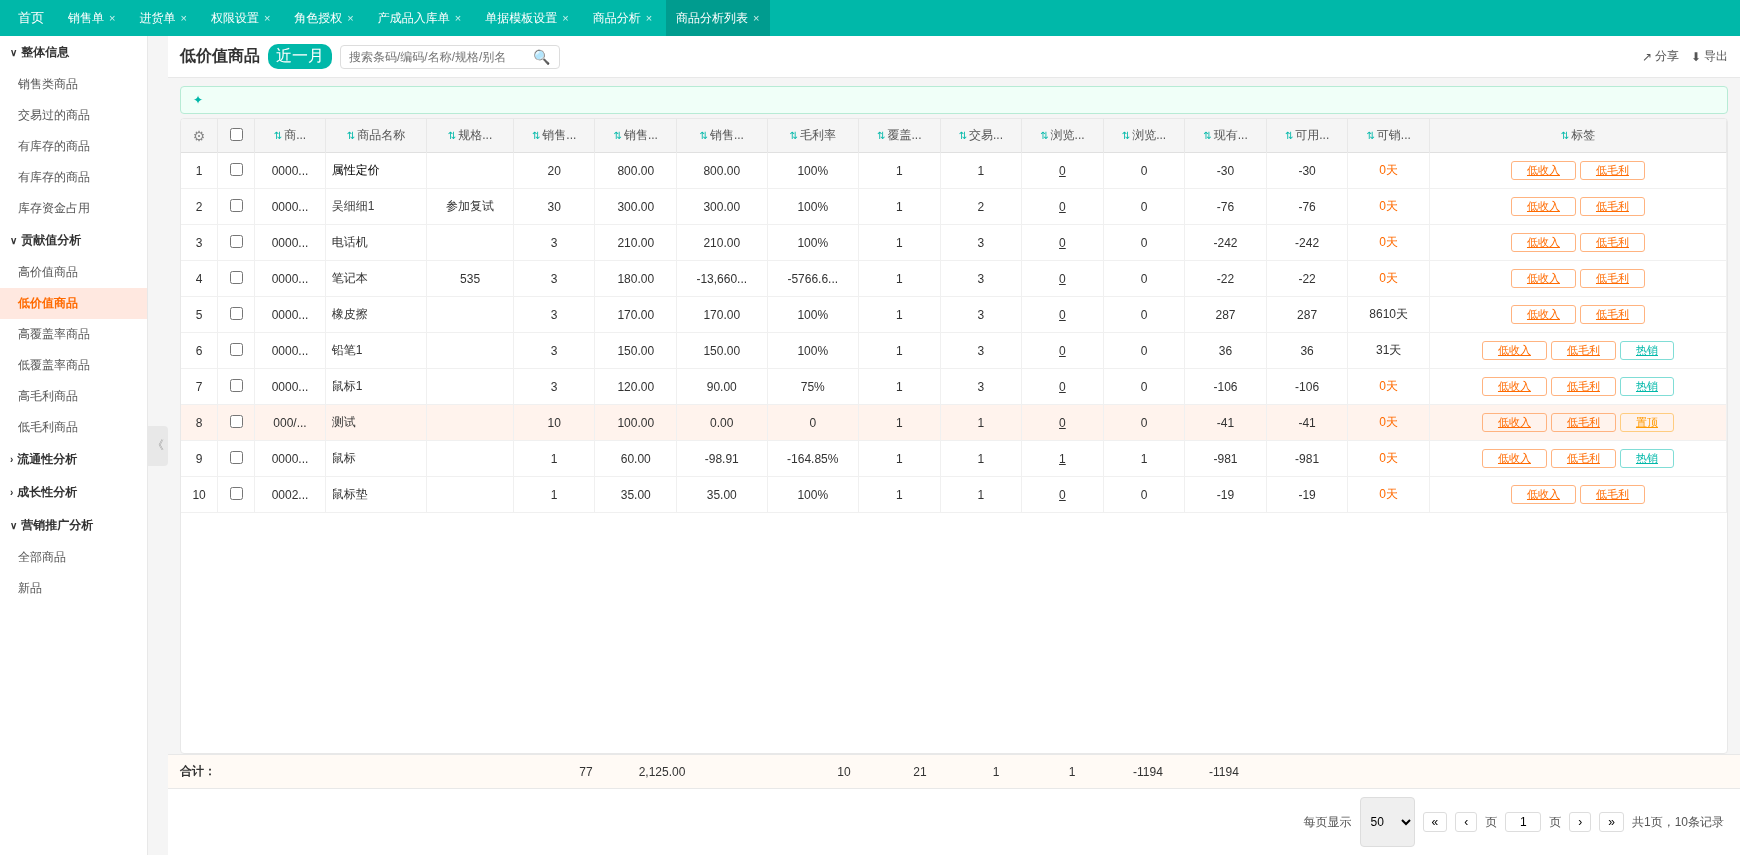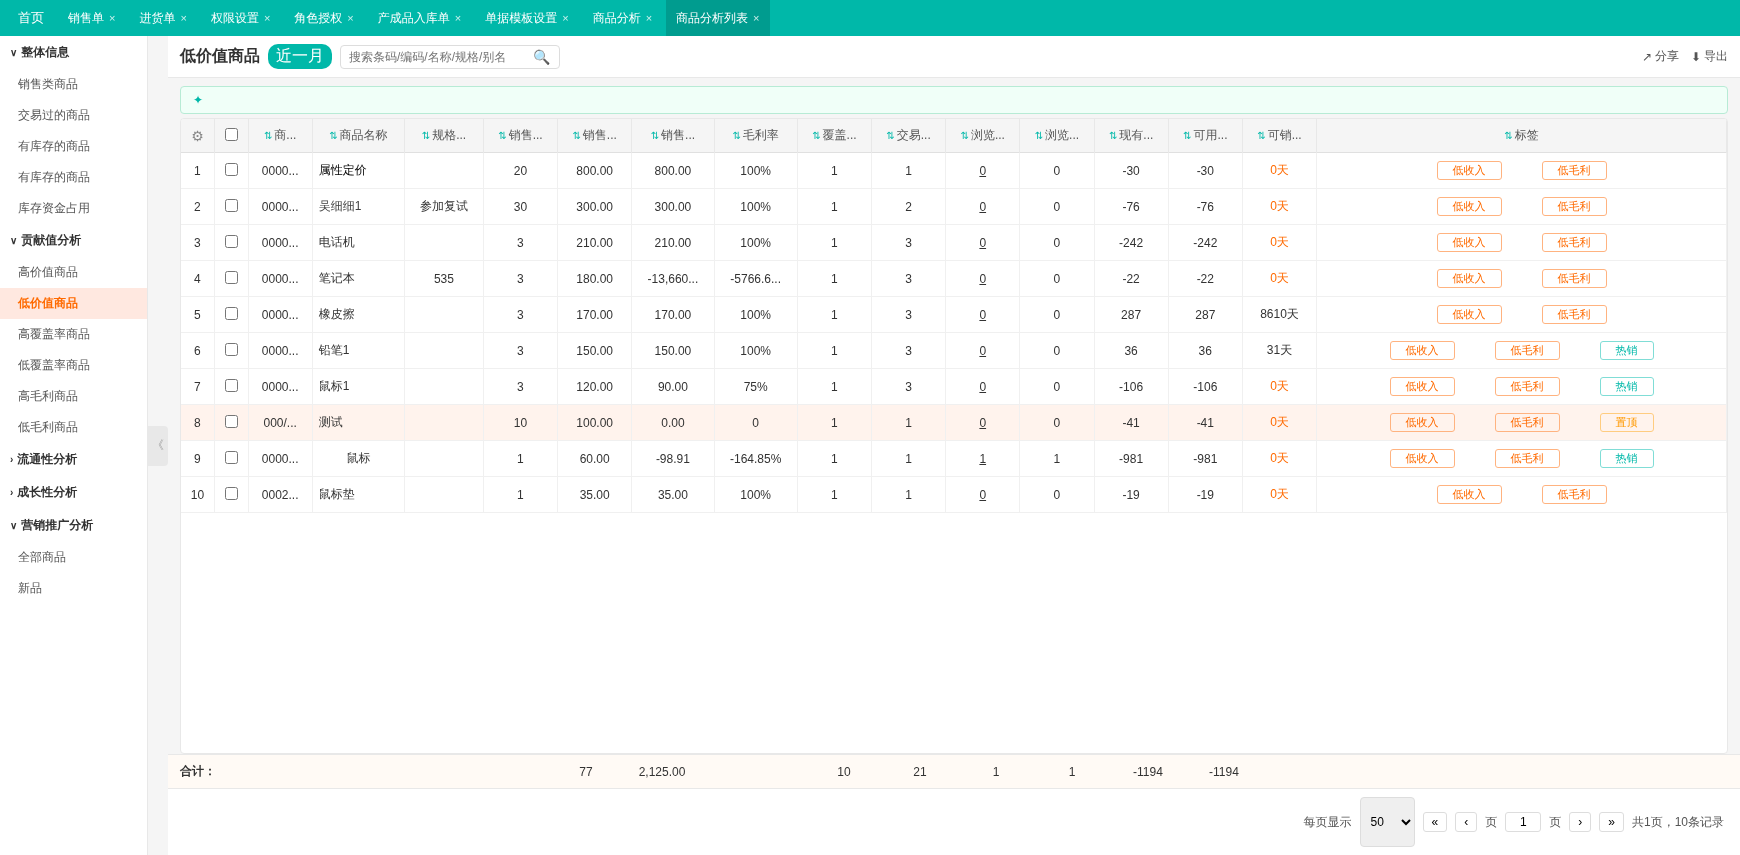--- a/index.html
+++ b/index.html
@@ -180,21 +180,22 @@
       text-align: center;
       color: #333;
       font-size: 12px;
       border-right: 1px solid #f0f0f0;
     }
     .tag {
       display: inline-block;
       padding: 1px 15px;
       border-radius: 3px;
       font-size: 11px;
-      margin: 1px 20px;
+      margin: 1px 2px;
+      text-decoration: underline;
     }
     .underline-link { text-decoration: underline; color: #333; cursor: pointer; }
 
     
     .footer-bar {
       display: flex;
       align-items: center;
       background: #fffaf5;
       border-top: 1px solid #e8e8e8;
       padding: 8px 12px;
@@ -546,21 +547,21 @@
               <td>0</td>
               <td>-41</td>
               <td>-41</td>
               <td style="color: rgb(255, 106, 0);">0天</td>
               <td><span class="tag" style="color: rgb(255, 106, 0); border: 1px solid rgb(255, 179, 128);">低收入</span><span class="tag" style="color: rgb(255, 106, 0); border: 1px solid rgb(255, 179, 128);">低毛利</span><span class="tag" style="color: rgb(255, 153, 0); border: 1px solid rgb(255, 204, 128);">置顶</span></td>
             </tr>
             <tr>
               <td>9</td>
               <td><input type="checkbox" style=""></td>
               <td>0000...</td>
-              <td style="text-align: center; cursor: pointer; color: rgb(51, 51, 51); margin-top: 32px;">鼠标</td>
+              <td style="text-align: left; cursor: pointer; color: rgb(51, 51, 51); margin-top: 32px;">鼠标</td>
               <td></td>
               <td>1</td>
               <td>60.00</td>
               <td>-98.91</td>
               <td>-164.85%</td>
               <td>1</td>
               <td>1</td>
               <td><span class="underline-link">1</span></td>
               <td>1</td>
               <td>-981</td>

